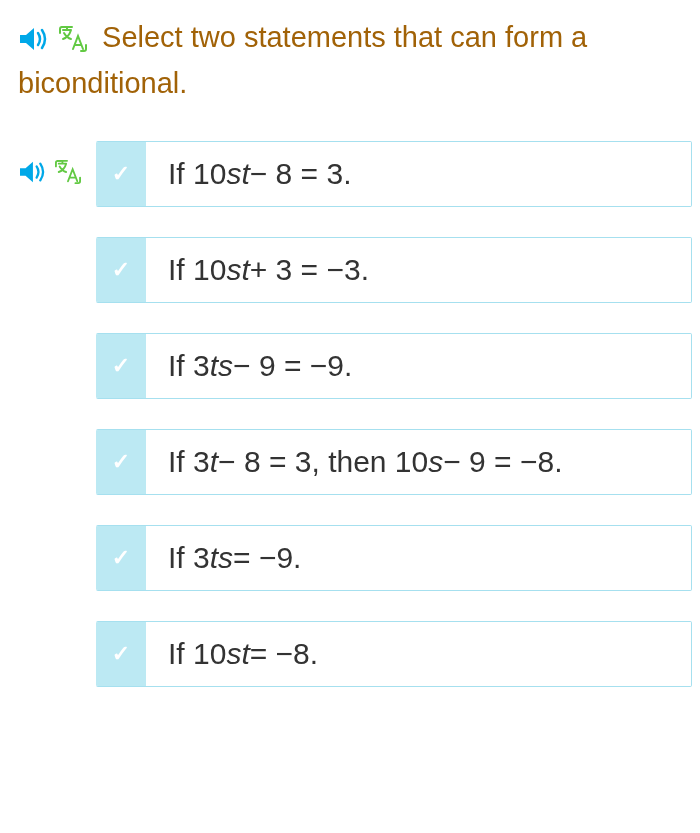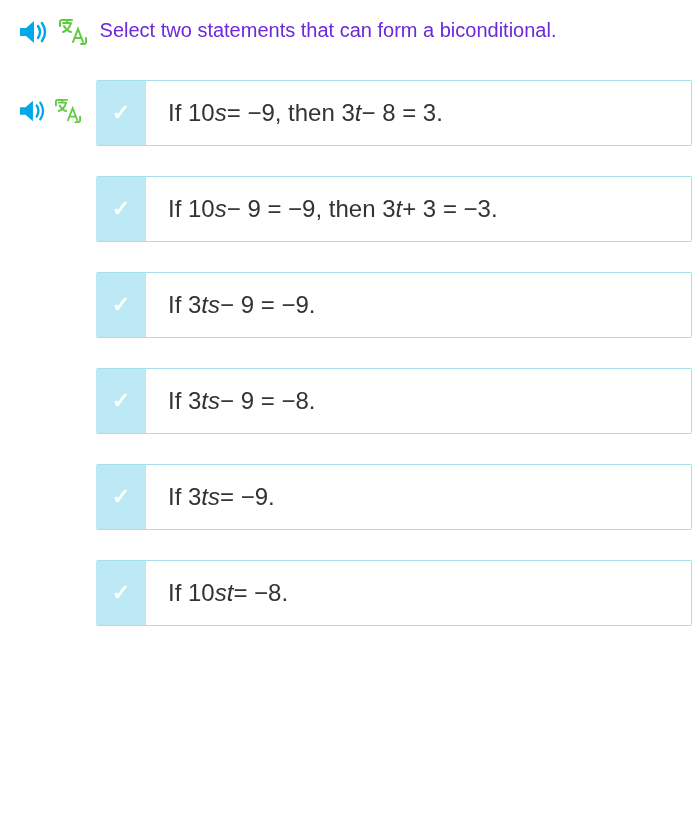--- a/index.html
+++ b/index.html
@@ -11,23 +11,23 @@
     padding: 14px 8px 14px 18px;
     color: #303030;
   }
   .question-row {
     display: flex;
     align-items: flex-start;
     gap: 10px;
     margin-bottom: 34px;
   }
   .question-text {
-    font-size: 20px;
+    font-size: 29px;
     line-height: 1.6;
-    color: #6d28d9;
+    color: #a16207;
   }
   .icon-group {
     display: inline-flex;
     align-items: center;
     gap: 10px;
     vertical-align: middle;
     margin-right: 6px;
   }
   .icon {
     display: inline-flex;
@@ -72,21 +72,21 @@
     color: #fff;
     font-size: 22px;
     font-weight: bold;
   }
   .option-text {
     flex: 1;
     background: #fff;
     display: flex;
     align-items: center;
     padding: 0 22px;
-    font-size: 24px;
+    font-size: 30px;
     color: #333;
     white-space: nowrap;
   }
   .it { font-style: italic; }
 </style>
 </head>
 <body>
 
 <div class="question-row">
   <div class="question-text">
@@ -131,33 +131,31 @@
   </div>
 
   <div class="options-list" id="options-list">
       <div class="option-row">
         <div class="checkbox-cell">
           <span class="checkmark">✓</span>
         </div>
         <div class="option-text">
           <span>If 10</span>
           <span class="it">s</span>
-          <span> = −9, then 3</span>
           <span class="it">t</span>
           <span> − 8 = 3.</span>
         </div>
       </div>
       <div class="option-row">
         <div class="checkbox-cell">
           <span class="checkmark">✓</span>
         </div>
         <div class="option-text">
           <span>If 10</span>
           <span class="it">s</span>
-          <span> − 9 = −9, then 3</span>
           <span class="it">t</span>
           <span> + 3 = −3.</span>
         </div>
       </div>
       <div class="option-row">
         <div class="checkbox-cell">
           <span class="checkmark">✓</span>
         </div>
         <div class="option-text">
           <span>If 3</span>
@@ -166,20 +164,21 @@
           <span> − 9 = −9.</span>
         </div>
       </div>
       <div class="option-row">
         <div class="checkbox-cell">
           <span class="checkmark">✓</span>
         </div>
         <div class="option-text">
           <span>If 3</span>
           <span class="it">t</span>
+          <span> − 8 = 3, then 10</span>
           <span class="it">s</span>
           <span> − 9 = −8.</span>
         </div>
       </div>
       <div class="option-row">
         <div class="checkbox-cell">
           <span class="checkmark">✓</span>
         </div>
         <div class="option-text">
           <span>If 3</span>

